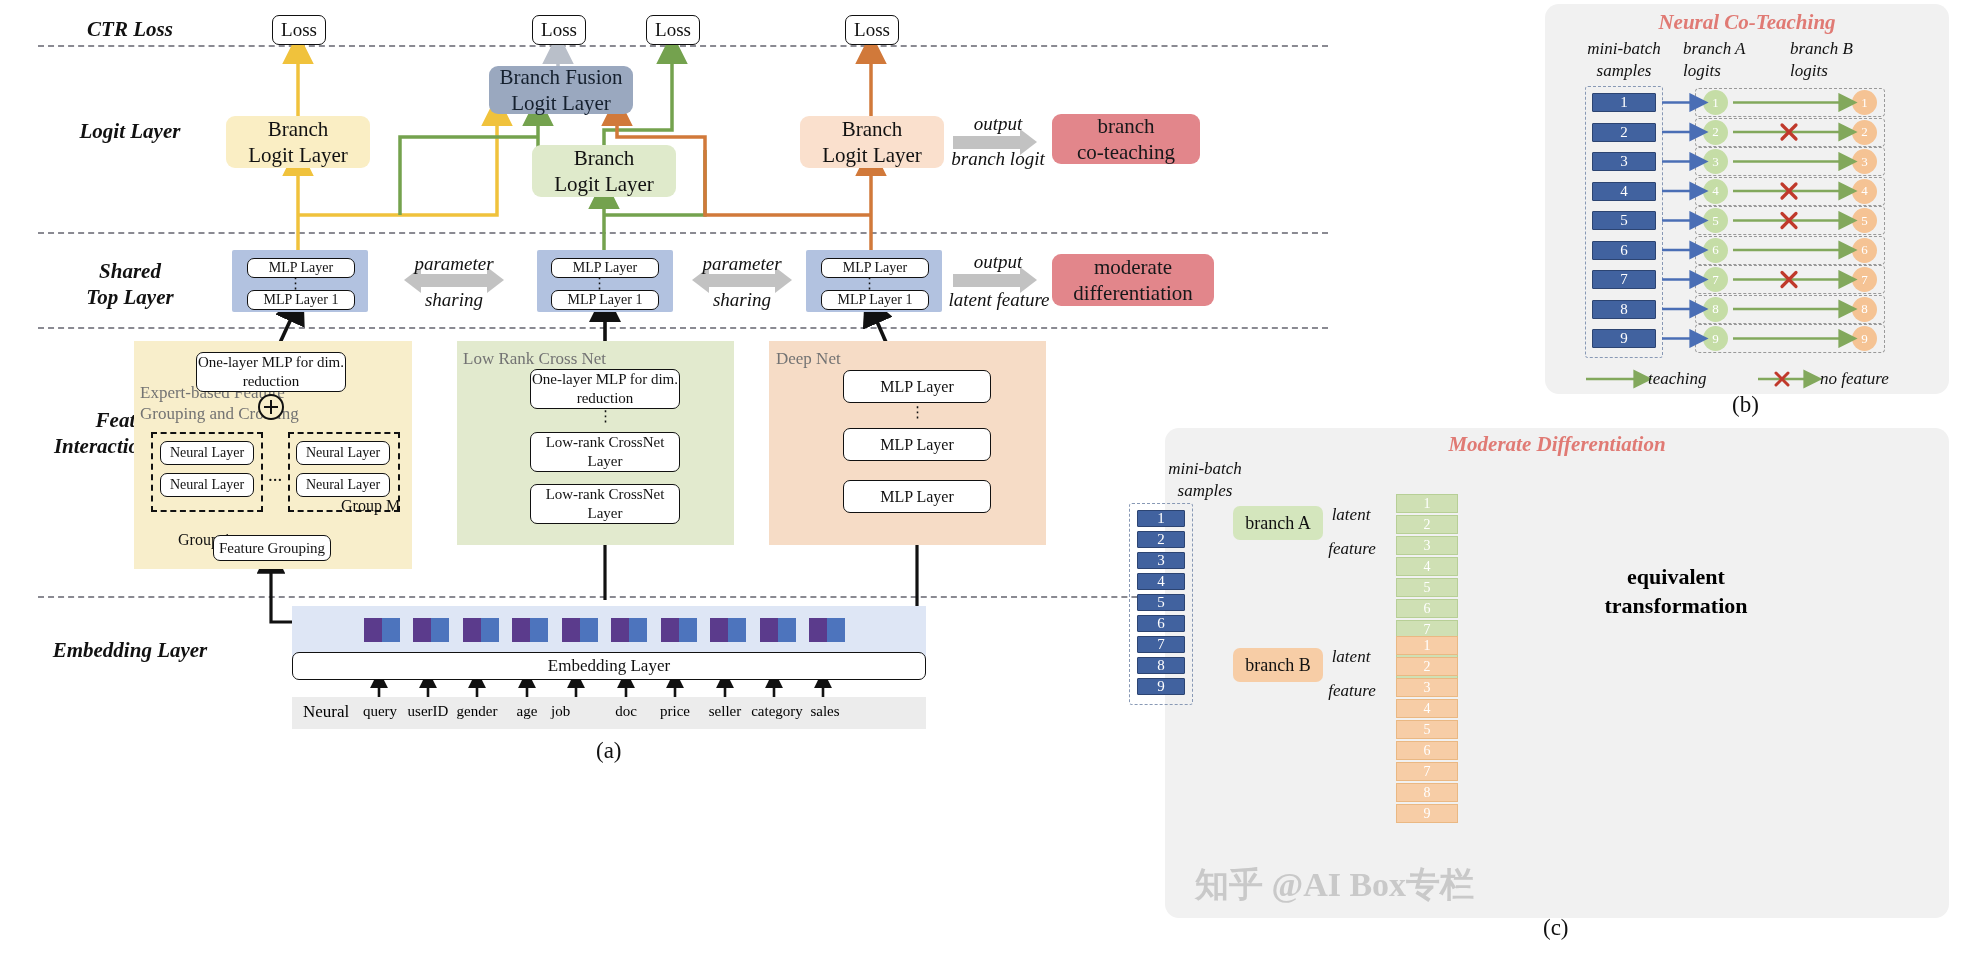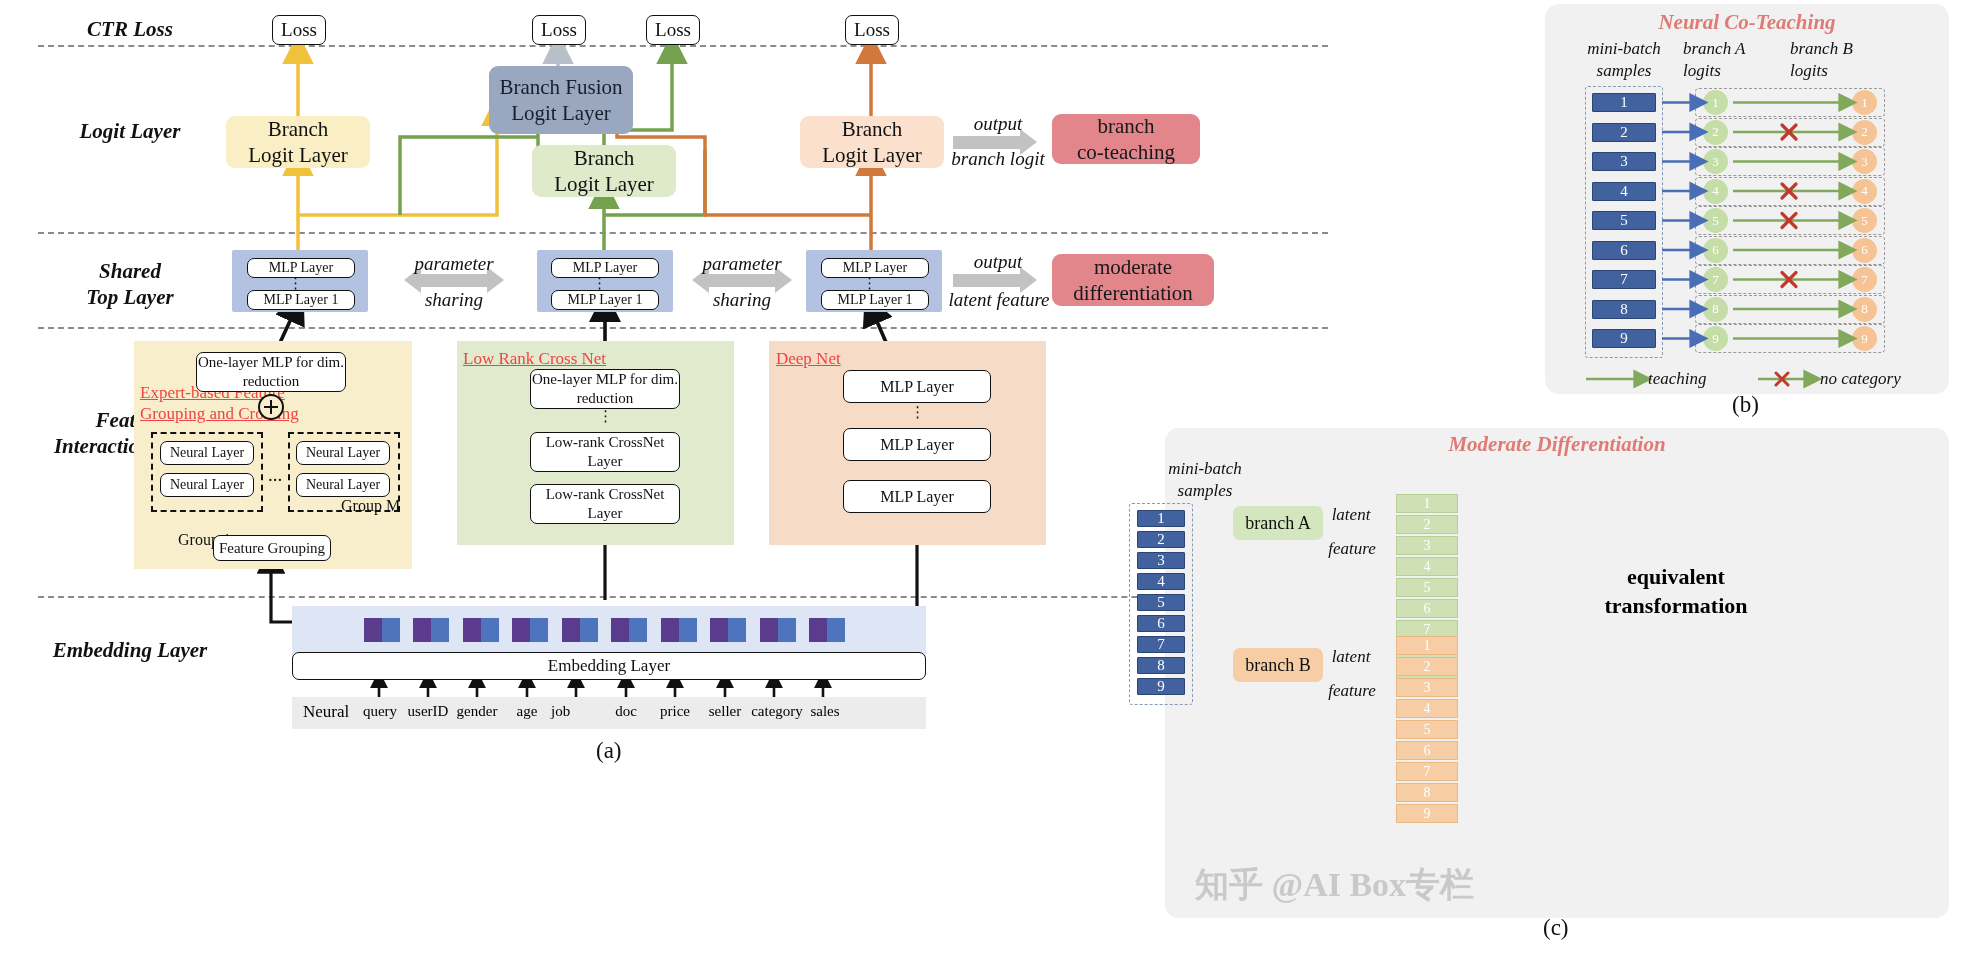--- a/index.html
+++ b/index.html
@@ -46,21 +46,21 @@
   .redbox  { background:#e2868b; border-radius:9px; font-size:21px; color:#17181a; }
   .bluechip{ background:#b2c2e0; border-radius:2px; }
 
   .region { position:absolute; }
   .r-yellow { background:#f8eecb; }
   .r-green  { background:#e2eace; }
   .r-peach  { background:#f6dcc6; }
   .r-embed  { background:#dee6f5; }
   .r-input  { background:#ececec; }
 
-  .regionlabel { position:absolute; color:#ef4444; font-size:17px;text-decoration:underline; }
+  .regionlabel { position:absolute; color:#737373; font-size:17px; }
 
   .dashgroup { position:absolute; border:2px dashed #111; }
   .grouptag { position:absolute; font-size:16px; color:#111; }
 
   .vdots { position:absolute; color:#111; font-size:15px; letter-spacing:0; line-height:4px; text-align:center; }
 
   .italiclbl { position:absolute; font-style:italic; font-size:19px; color:#111; text-align:center; line-height:1.3; }
 
   .greyarrow { position:absolute; background:#c2c2c2; height:13px; }
   .greyarrow:after{
@@ -253,21 +253,21 @@
 </div>
 <div class="nodebox lossbox" style="left:845px; top:15px; width:54px; height:30px;">
   <span>Loss</span>
 </div>
 
 <div class="nodebox fillbox yellow" style="left:226px; top:116px; width:144px; height:52px; flex-direction:column;">
   <div>Branch</div>
   <div>Logit Layer</div>
 </div>
 
-<div class="nodebox fillbox slate" style="left:489px; top:66px; width:144px; height:68px; flex-direction:column;">
+<div class="nodebox fillbox slate" style="left:489px; top:66px; width:144px; height:48px; flex-direction:column;">
   <div>Branch Fusion</div>
   <div>Logit Layer</div>
 </div>
 
 <div class="nodebox fillbox greenl" style="left:532px; top:145px; width:144px; height:52px; flex-direction:column;">
   <div>Branch</div>
   <div>Logit Layer</div>
 </div>
 
 <div class="nodebox fillbox peach" style="left:800px; top:116px; width:144px; height:52px; flex-direction:column;">
@@ -568,21 +568,21 @@
   <svg width="360" height="26" viewBox="0 0 360 26">
     <line x1="6" y1="13" x2="62" y2="13" stroke="#82a85c" stroke-width="2.4" marker-end="url(#ahGn2)"></line>
     <line x1="178" y1="13" x2="232" y2="13" stroke="#82a85c" stroke-width="2.4" marker-end="url(#ahGn2)"></line>
     <path d="M196,7 L208,19 M208,7 L196,19" stroke="#c0392b" stroke-width="3" stroke-linecap="round"></path>
   </svg>
 </div>
 <div class="smplbl" style="left:1648px; top:368px; width:110px; text-align:left;">
   <span>teaching</span>
 </div>
 <div class="smplbl" style="left:1820px; top:368px; width:120px; text-align:left;">
-  <span>no category</span>
+  <span>no feature</span>
 </div>
 
 <div class="caption" style="left:1732px; top:392px;">
   <span>(b)</span>
 </div>
 
 <div class="panel" style="left:1165px; top:428px; width:784px; height:490px;"></div>
 <div class="paneltitle" style="left:1165px; top:432px; width:784px;">
   <span>Moderate Differentiation</span>
 </div>

